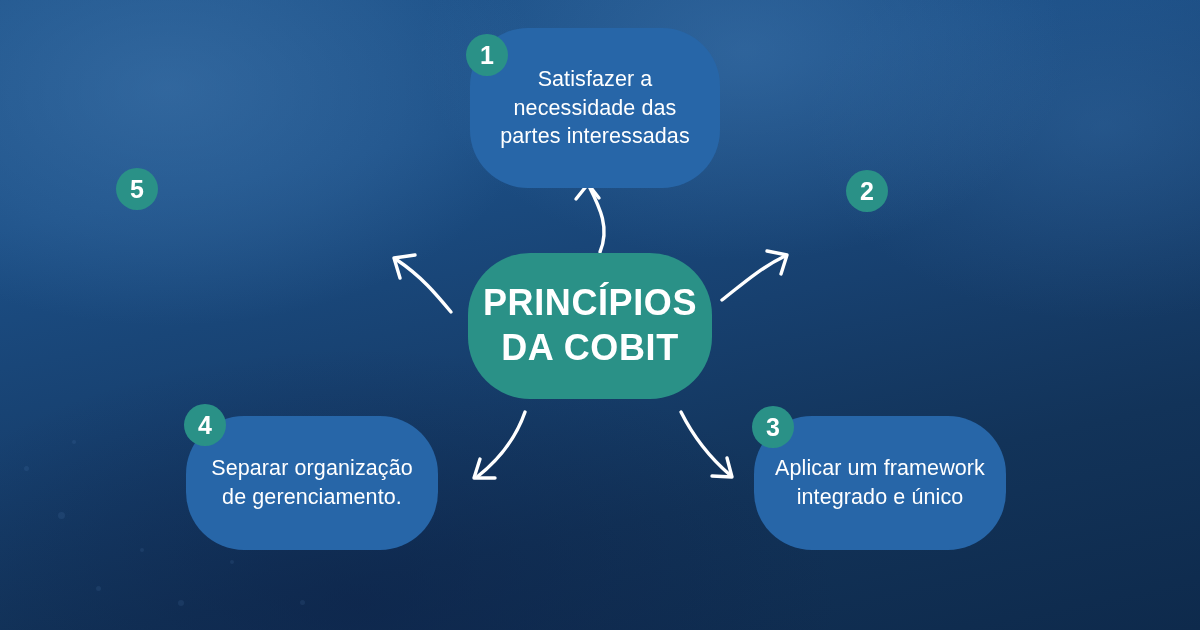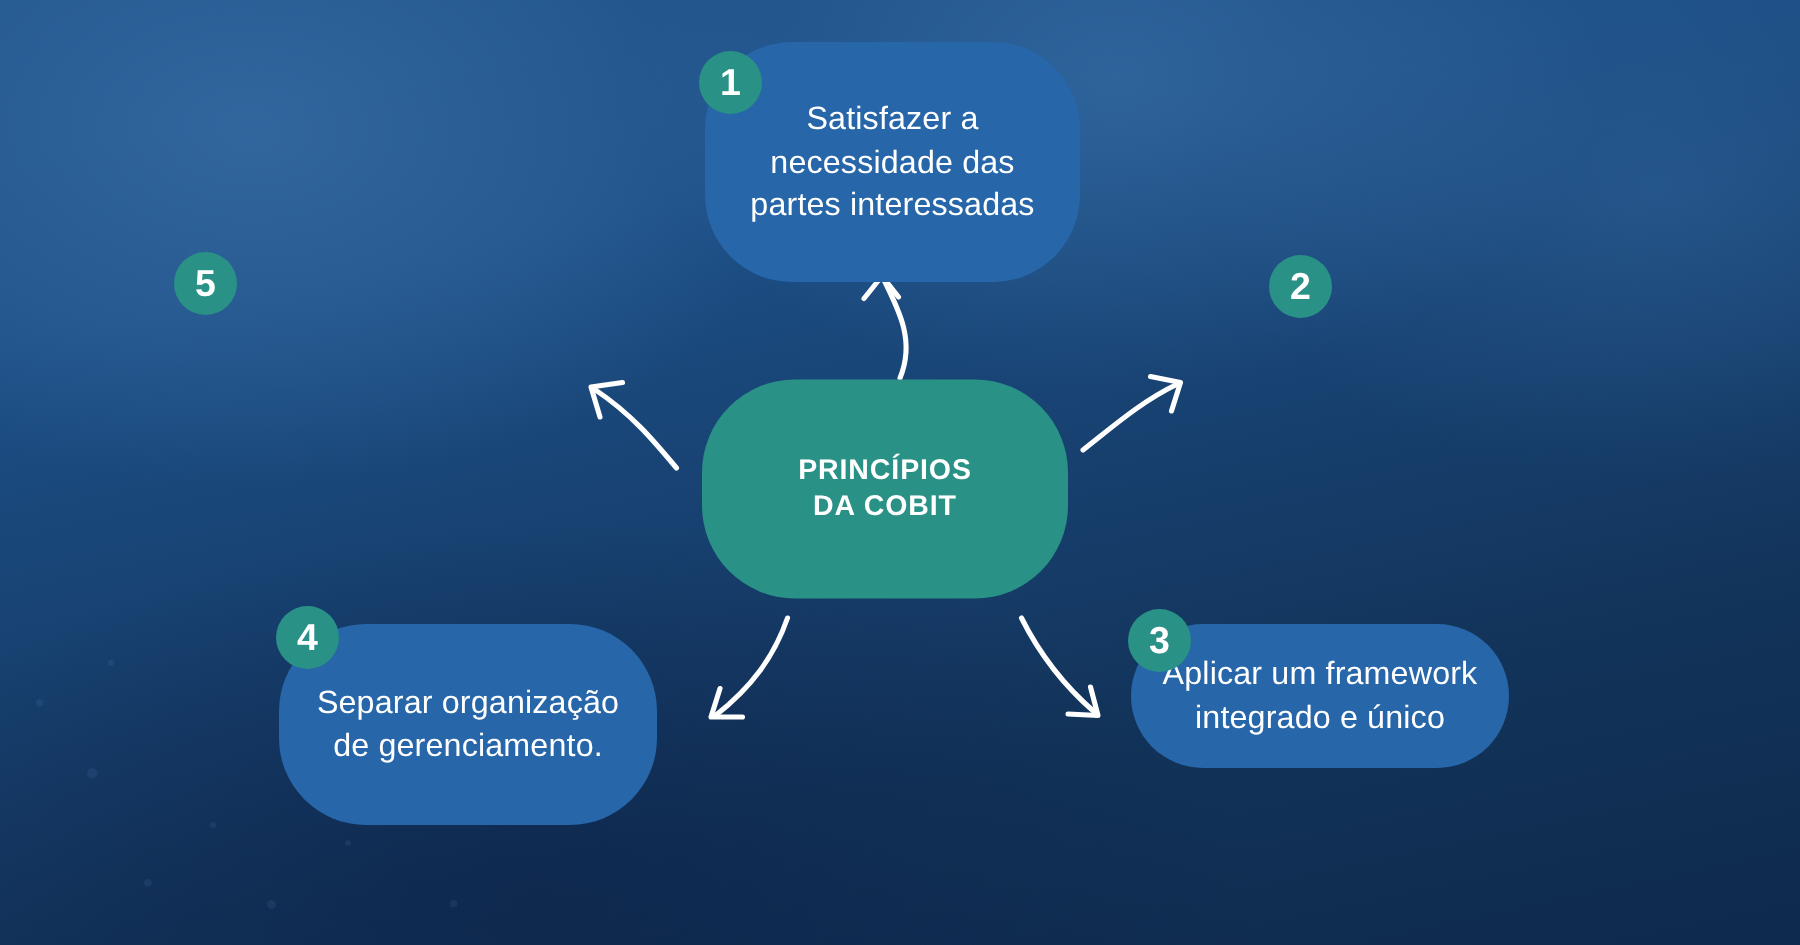--- a/index.html
+++ b/index.html
@@ -78,40 +78,40 @@
     height: 146px;
     background: #2a9187;
     border-radius: 62px;
     display: flex;
     align-items: center;
     justify-content: center;
     text-align: center;
   }
   #hub .hub-text {
     color: #ffffff;
-    font-size: 19px;
+    font-size: 36px;
     font-weight: bold;
     line-height: 1.24;
     letter-spacing: 0.6px;
     white-space: pre-line;
   }
 
   #arrows {
     position: absolute;
     left: 0;
     top: 0;
     width: 1200px;
     height: 630px;
     pointer-events: none;
   }
 
   
   #card-1 { left: 470px; top: 28px;  width: 250px; height: 160px; }
   #card-2 { left: 848px; top: 178px; width: 252px; height: 134px; }
-  #card-3 { left: 754px; top: 416px; width: 252px; height: 96px; }
+  #card-3 { left: 754px; top: 416px; width: 252px; height: 134px; }
   #card-4 { left: 186px; top: 416px; width: 252px; height: 134px; }
   #card-5 { left: 118px; top: 178px; width: 252px; height: 134px; }
 
   #badge-1 { left: 466px; top: 34px; }
   #badge-2 { left: 846px; top: 170px; }
   #badge-3 { left: 752px; top: 406px; }
   #badge-4 { left: 184px; top: 404px; }
   #badge-5 { left: 116px; top: 168px; }
 </style>
 </head>

